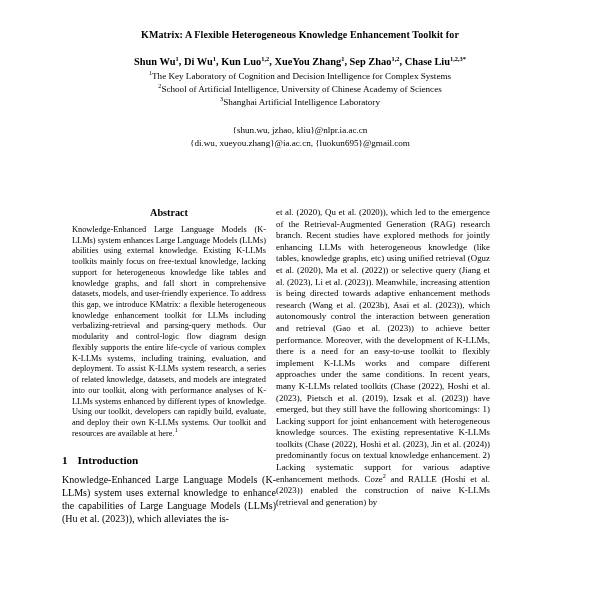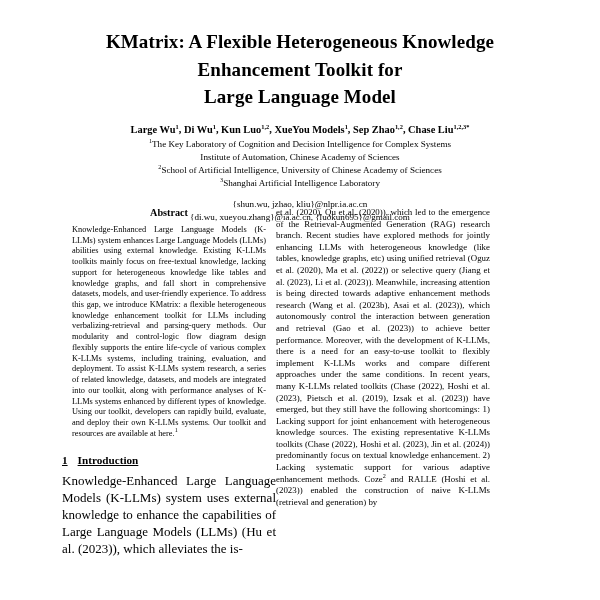--- a/index.html
+++ b/index.html
@@ -18,21 +18,21 @@
     width: 600px;
     height: 600px;
     position: relative;
     box-sizing: border-box;
     padding: 0;
   }
   .title-block {
     padding: 28px 62px 0 62px;
   }
   .paper-title {
-    font-size: 19px;
+    font-size: 10px;
     font-weight: bold;
     line-height: 1.45;
     text-align: center;
     margin: 0;
     letter-spacing: 0.1px;
   }
   .authors {
     text-align: center;
     font-size: 10.4px;
     font-weight: bold;
@@ -56,21 +56,21 @@
   }
   .affiliations sup {
     font-size: 6.2px;
     vertical-align: super;
     line-height: 0;
   }
   .emails {
     text-align: center;
     font-size: 9.1px;
     line-height: 1.42;
-    margin-top: 8px;
+    margin-top: 15px;
   }
   .emails div {
     white-space: nowrap;
   }
   .columns {
     position: absolute;
     top: 207px;
     left: 0;
     width: 552px;
     display: flex;
@@ -95,27 +95,26 @@
     line-height: 1.285;
     text-align: justify;
     text-align-last: left;
     hyphens: manual;
     margin: 0;
   }
   .section-head {
     font-size: 11.2px;
     font-weight: bold;
     margin: 15px 0 7px 0;
-    text-decoration: underline;
   }
   .section-head .num {
     margin-right: 10px;
   }
   .body-text {
-    font-size: 13px;
+    font-size: 10px;
     line-height: 1.30;
     text-align: justify;
     text-align-last: left;
     margin: 0;
   }
   .col-right .body-text {
     font-size: 8.9px;
     line-height: 1.303;
   }
   sup.fn {
@@ -125,28 +124,26 @@
   }
 </style>
 </head>
 <body>
 
 <div class="page">
 
   <div class="title-block">
     <h1 class="paper-title">
       <span>KMatrix: A Flexible Heterogeneous Knowledge Enhancement Toolkit for</span><br>
-      <span>Large Language Model</span>
     </h1>
 
-    <div class="authors" id="author-list"><span>Large Wu</span><sup>1</sup>, <span>Di Wu</span><sup>1</sup>, <span>Kun Luo</span><sup>1,2</sup>, <span>XueYou Models</span><sup>1</sup>, <span>Sep Zhao</span><sup>1,2</sup>, <span>Chase Liu</span><sup>1,2,3*</sup></div>
+    <div class="authors" id="author-list"><span>Shun Wu</span><sup>1</sup>, <span>Di Wu</span><sup>1</sup>, <span>Kun Luo</span><sup>1,2</sup>, <span>XueYou Zhang</span><sup>1</sup>, <span>Sep Zhao</span><sup>1,2</sup>, <span>Chase Liu</span><sup>1,2,3*</sup></div>
 
     <div class="affiliations" id="affiliation-list">
         <div><sup>1</sup>The Key Laboratory of Cognition and Decision Intelligence for Complex Systems</div>
-        <div>Institute of Automation, Chinese Academy of Sciences</div>
         <div><sup>2</sup>School of Artificial Intelligence, University of Chinese Academy of Sciences</div>
         <div><sup>3</sup>Shanghai Artificial Intelligence Laboratory</div>
       </div>
 
     <div class="emails" id="email-list">
         <div>{shun.wu, jzhao, kliu}@nlpr.ia.ac.cn</div>
         <div>{di.wu, xueyou.zhang}@ia.ac.cn, {luokun695}@gmail.com</div>
       </div>
   </div>
 

